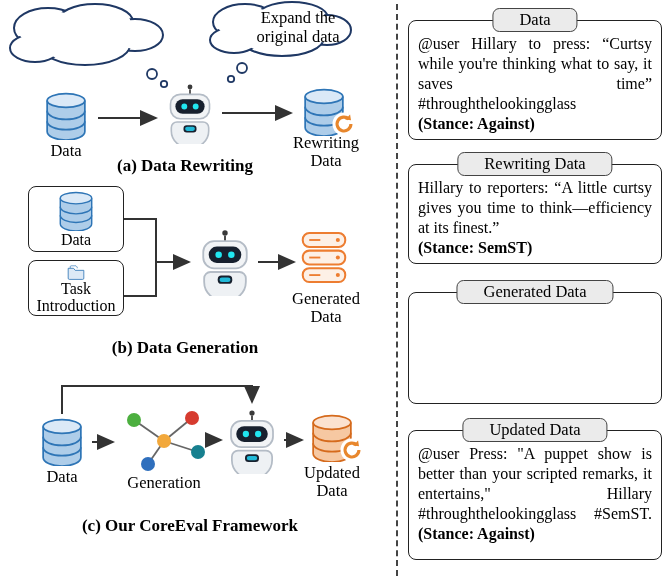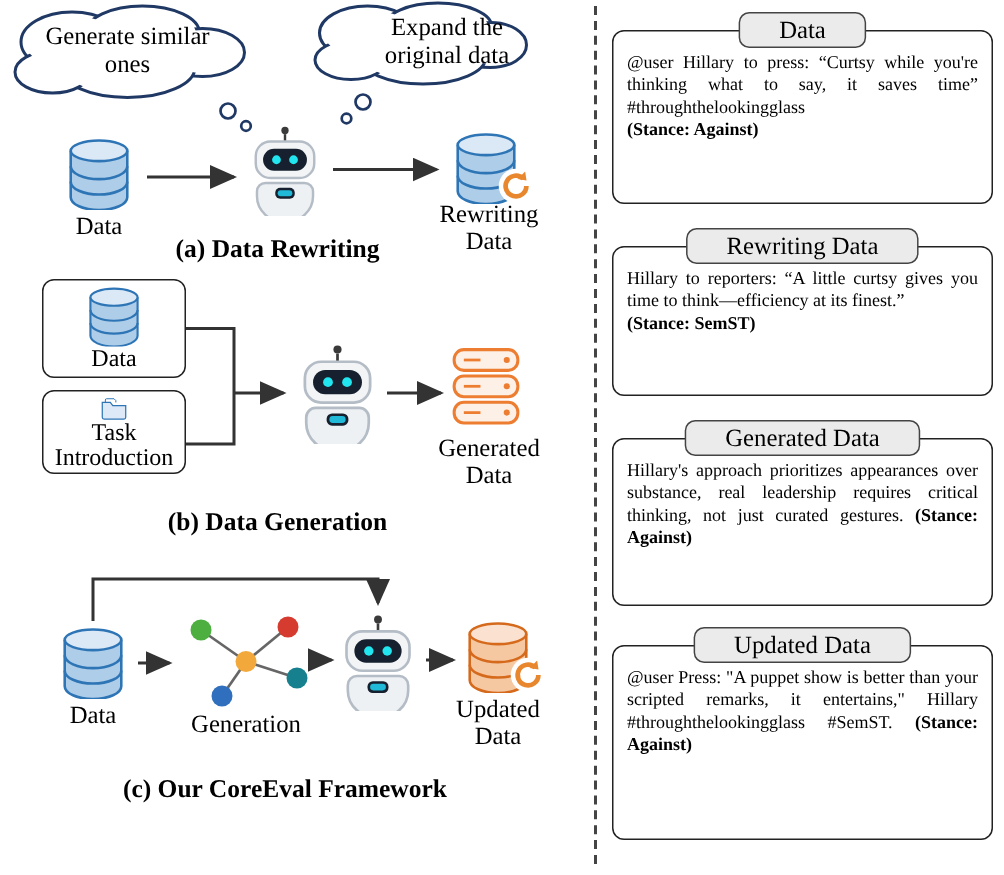--- a/index.html
+++ b/index.html
@@ -23,21 +23,21 @@
   .divider { position:absolute; left:396px; top:4px; height:572px; border-left:2px dashed #444; }
   .example {
     position:absolute; left:408px; width:254px; background:#fff;
     border:1.6px solid #222; border-radius:8px; padding:13px 9px 5px 9px;
   }
   .ex-head {
     position:absolute; top:-13px; left:50%; transform:translateX(-50%);
     background:#ebebeb; border:1.4px solid #444; border-radius:7px;
     padding:1px 26px; font-size:16.5px; white-space:nowrap;
   }
-  .ex-body { font-size:12px; line-height:1.25; text-align:justify; }
+  .ex-body { font-size:16px; line-height:1.25; text-align:justify; }
   .stance { font-weight:bold; }
   .stance-block { display:block; text-align:left; }
 </style>
 </head>
 <body>
 
 <div class="figure">
 
   <div class="left-col">
 
@@ -92,21 +92,20 @@
       <path d="M124 296 H156 V262" stroke="#333" stroke-width="2" fill="none"></path>
       <path d="M156 262 H189" stroke="#333" stroke-width="2" fill="none" marker-end="url(#ah)"></path>
       <path d="M258 262 H294" stroke="#333" stroke-width="2" fill="none" marker-end="url(#ah)"></path>
 
       <path d="M62 414 V386 H252 V402" stroke="#333" stroke-width="2" fill="none" marker-end="url(#ah)"></path>
       <path d="M92 442 L113 442" stroke="#333" stroke-width="2" fill="none" marker-end="url(#ah)"></path>
       <path d="M212 440 L221 440" stroke="#333" stroke-width="2" fill="none" marker-end="url(#ah)"></path>
       <path d="M284 440 L302 440" stroke="#333" stroke-width="2" fill="none" marker-end="url(#ah)"></path>
     </svg>
 
-    <div class="cloud-text" style="left:30px; top:15px; width:110px;">Generate similar ones</div>
     <div class="cloud-text" style="left:240px; top:9px; width:116px;">Expand the original data</div>
 
     <svg class="abs" style="left:40px; top:92px;" width="52" height="48" viewBox="0 0 60 56">
       <path d="M8 10 v36 c0 5.5 9.8 10 22 10 s22 -4.5 22 -10 v-36" fill="#aecde9" stroke="#2e75b6" stroke-width="2"></path>
       <path d="M8 34 c0 5.5 9.8 10 22 10 s22 -4.5 22 -10" fill="none" stroke="#2e75b6" stroke-width="2"></path>
       <path d="M8 22 c0 5.5 9.8 10 22 10 s22 -4.5 22 -10" fill="none" stroke="#2e75b6" stroke-width="2"></path>
       <ellipse cx="30" cy="10" rx="22" ry="8" fill="#dbe9f7" stroke="#2e75b6" stroke-width="2"></ellipse>
     </svg>
     <div class="lbl" style="left:36px; top:142px; width:60px;">Data</div>
 
@@ -237,21 +236,20 @@
     <div class="ex-body"><span>@user Hillary to press: “Curtsy while you're thinking what to say, it saves time” #throughthelookingglass</span> <span class="stance stance-block">(Stance: Against)</span></div>
   </div>
 
   <div class="example" style="top:164px; min-height:100px;">
     <div class="ex-head">Rewriting Data</div>
     <div class="ex-body"><span>Hillary to reporters: “A little curtsy gives you time to think—efficiency at its finest.”</span> <span class="stance stance-block">(Stance: SemST)</span></div>
   </div>
 
   <div class="example" style="top:292px; min-height:112px;">
     <div class="ex-head">Generated Data</div>
-    <div class="ex-body"><span>Hillary's approach prioritizes appearances over substance, real leadership requires critical thinking, not just curated gestures.</span> <span class="stance">(Stance: Against)</span></div>
   </div>
 
   <div class="example" style="top:430px; min-height:130px;">
     <div class="ex-head">Updated Data</div>
     <div class="ex-body"><span>@user Press: "A puppet show is better than your scripted remarks, it entertains," Hillary #throughthelookingglass #SemST.</span> <span class="stance">(Stance: Against)</span></div>
   </div>
 
 </div>
 
 </body></html>

